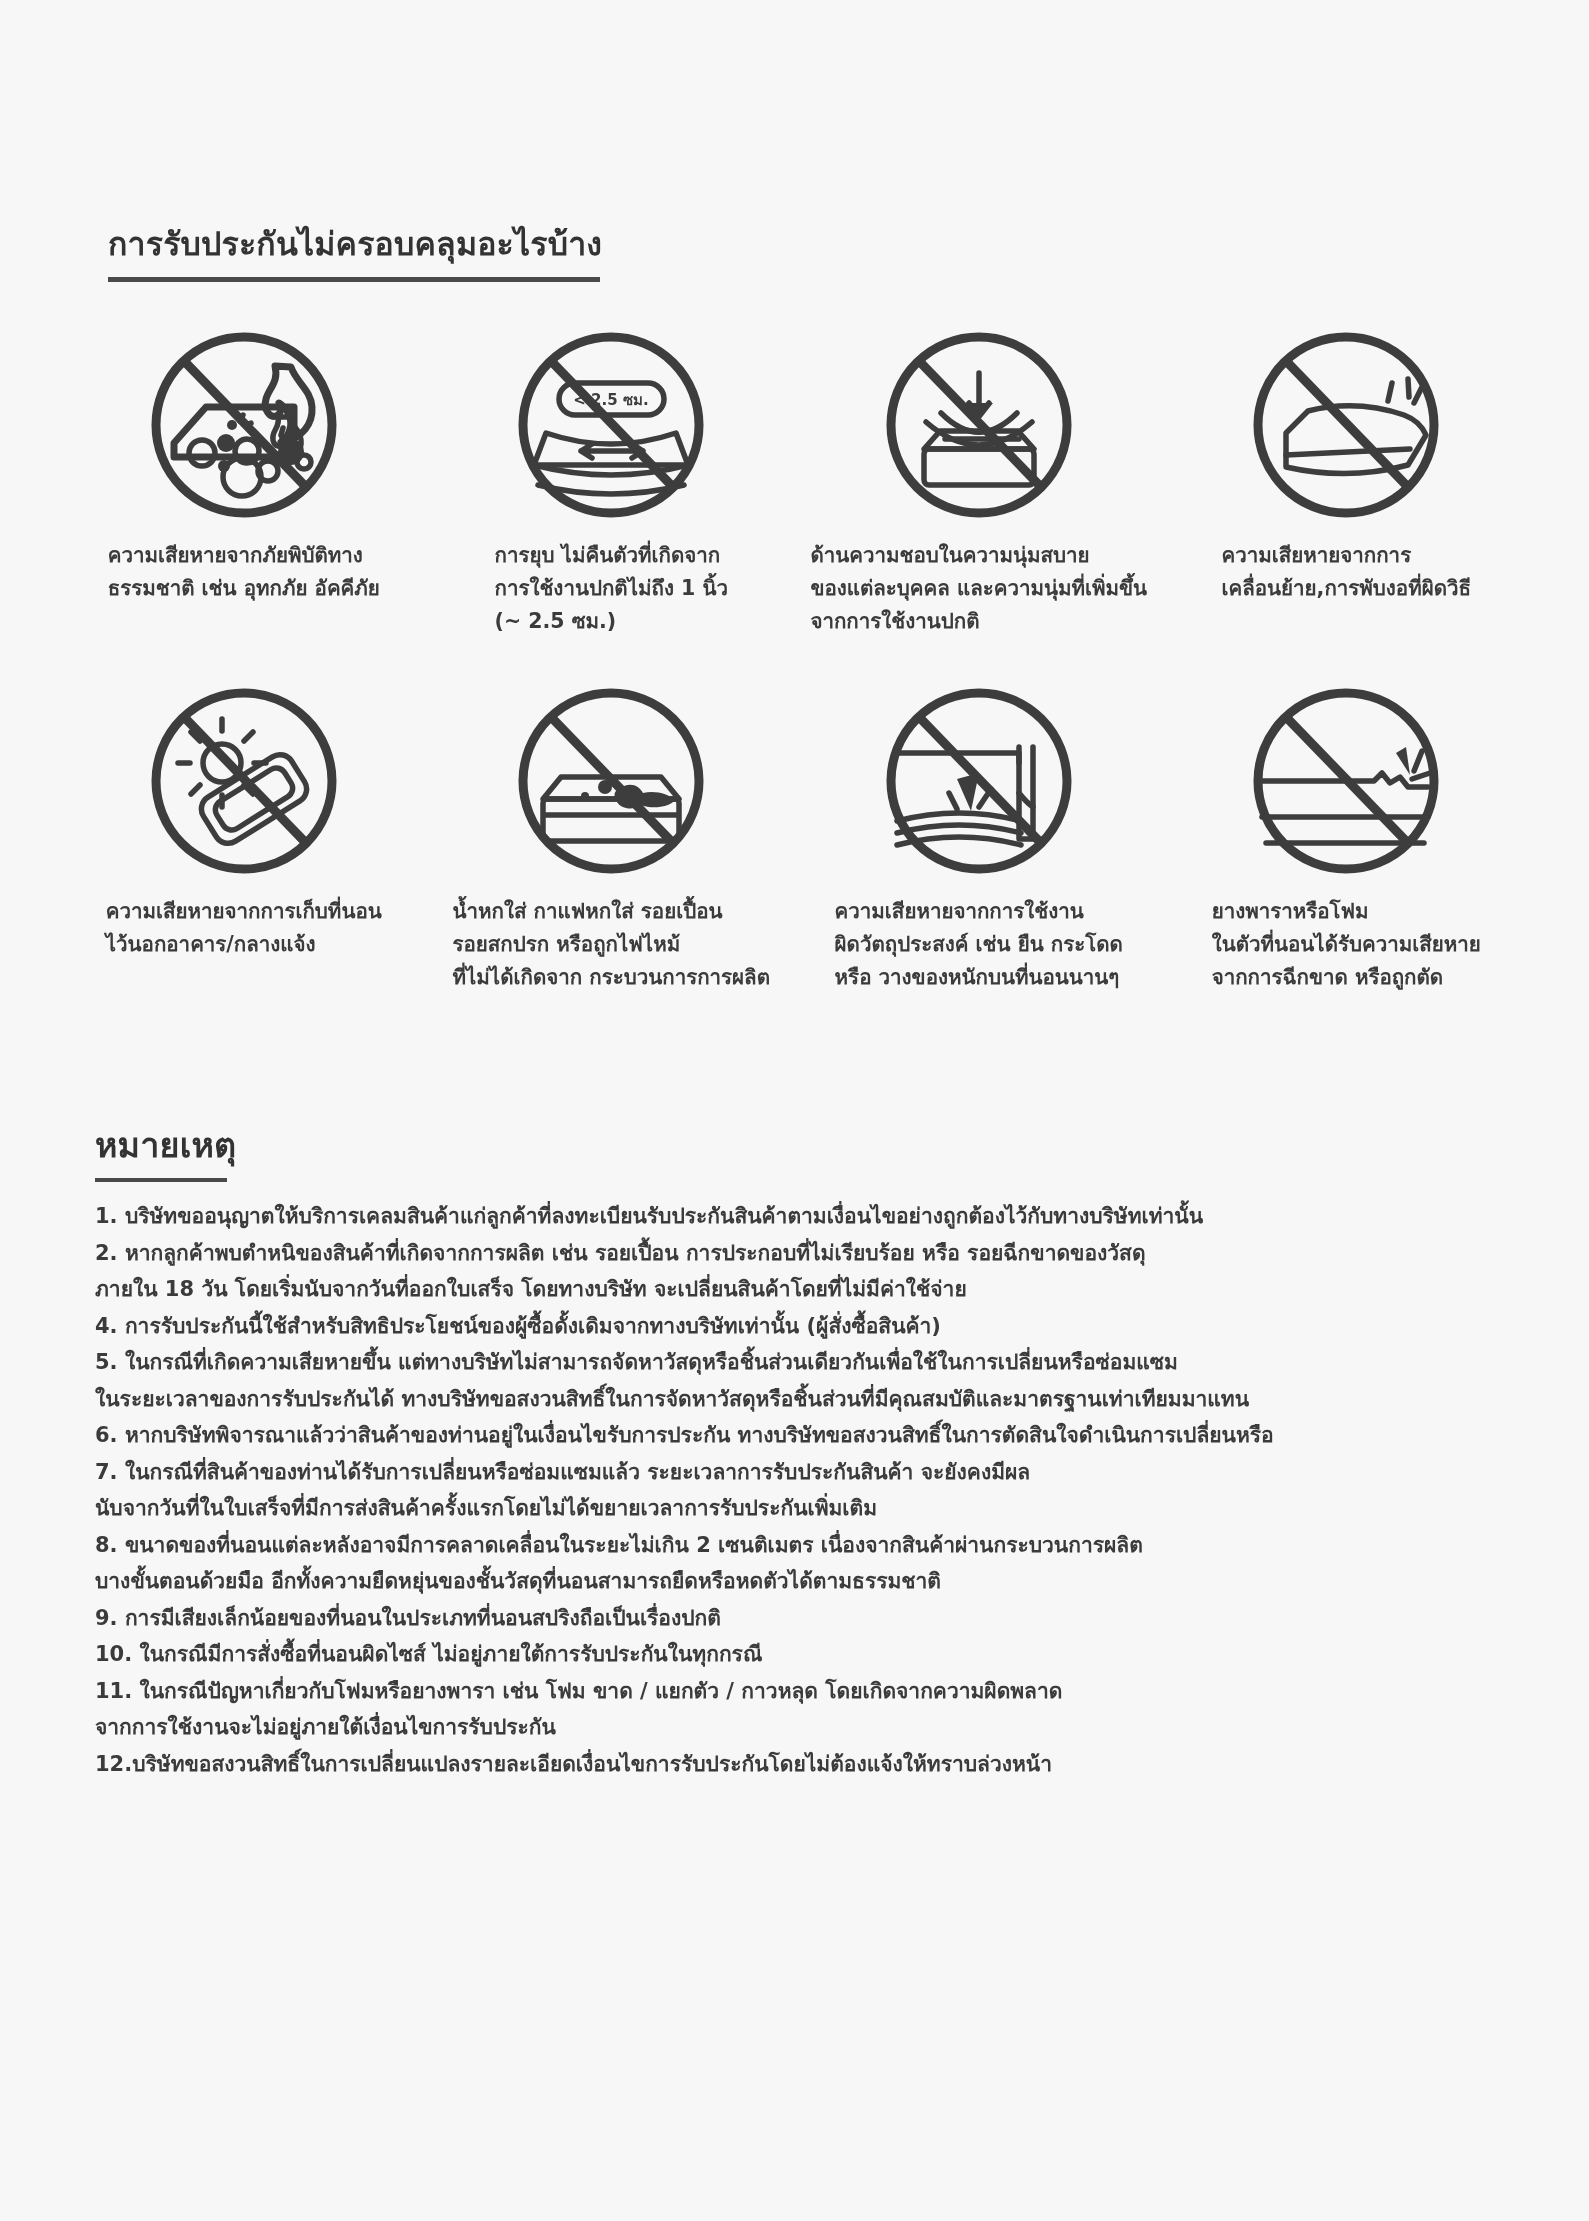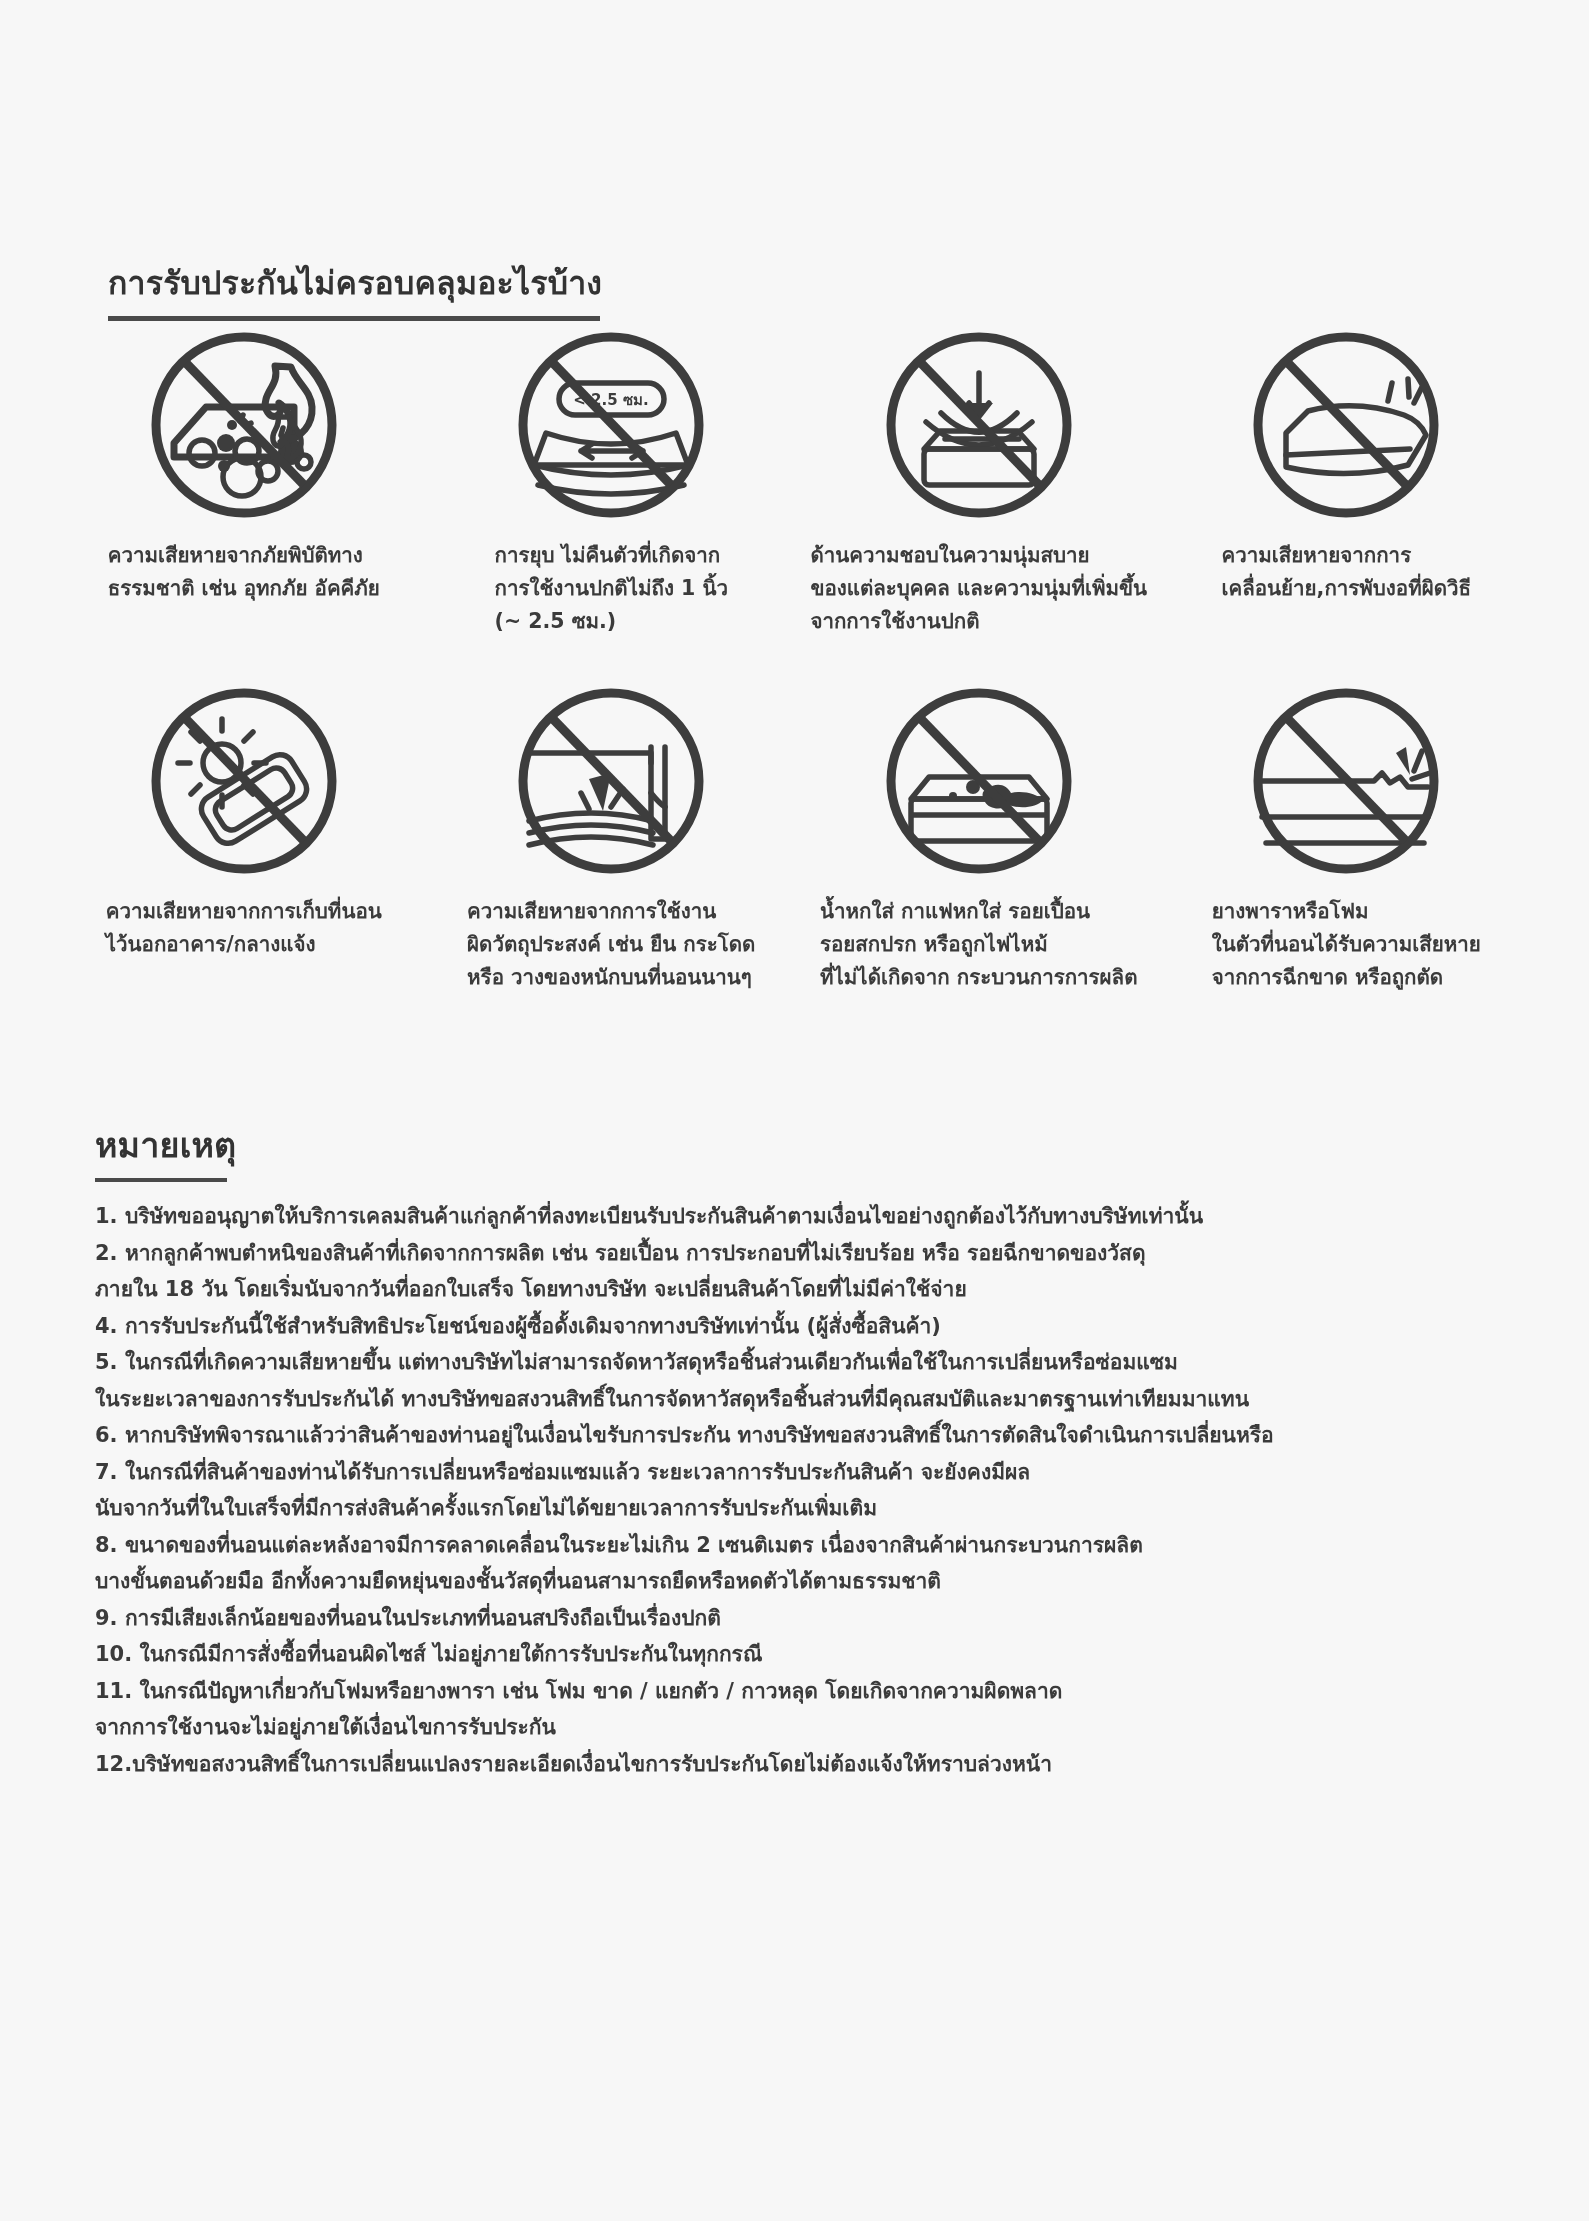--- a/index.html
+++ b/index.html
@@ -36,21 +36,20 @@
   }
   .section-title .rule {
     display: block;
     height: 5px;
     background: #4a4a4a;
     margin-top: 8px;
   }
   #title-exclusions {
     left: 108px;
     top: 218px;
-    margin-top: 39px;
   }
   #title-exclusions .rule { width: 492px; }
 
   #title-notes {
     left: 95px;
     top: 1118px;
     font-size: 34px;
   }
   #title-notes .rule { width: 132px; height: 4px; margin-top: 6px; }
 
@@ -232,20 +231,41 @@
       </div>
       <div class="icon-caption">
         <div>ความเสียหายจากการเก็บที่นอน</div>
         <div>ไว้นอกอาคาร/กลางแจ้ง</div>
       </div>
     </div>
 
     <div class="icon-cell grid-row-2">
       <div class="icon-wrap">
         <svg width="200" height="200" viewBox="0 0 200 200">
+          <path class="st-thin" d="M32 118 l18 -22 h100 l18 22 Z"></path>
+          <rect class="st-thin" x="32" y="118" width="136" height="42" rx="4"></rect>
+          <line class="st-thin" x1="34" y1="134" x2="166" y2="134"></line>
+          <path class="st-fill" d="M108 108 c10 -8 20 -4 24 4 c12 -3 26 1 32 7 c-6 8 -24 9 -34 5
+                                     c-8 6 -20 4 -24 -3 c-4 -7 -3 -11 2 -13 Z"></path>
+          <circle class="st-fill" cx="94" cy="106" r="7"></circle>
+          <circle class="st-fill" cx="74" cy="115" r="4"></circle>
+          <circle class="ban" cx="100" cy="100" r="88"></circle>
+          <line class="ban" x1="42" y1="38" x2="160" y2="160"></line>
+        </svg>
+      </div>
+      <div class="icon-caption">
+        <div>น้ำหกใส่ กาแฟหกใส่ รอยเปื้อน</div>
+        <div>รอยสกปรก หรือถูกไฟไหม้</div>
+        <div>ที่ไม่ได้เกิดจาก กระบวนการการผลิต</div>
+      </div>
+    </div>
+
+    <div class="icon-cell grid-row-2">
+      <div class="icon-wrap">
+        <svg width="200" height="200" viewBox="0 0 200 200">
           <path class="st-thin" d="M20 72 h120 v10"></path>
           <path class="st-thin" d="M140 66 v92 h14 V66"></path>
           <path class="st-thin" d="M140 112 q8 10 14 14"></path>
           <path class="st-fill" d="M100 92 l-8 38 l-14 -32 Z"></path>
           <path class="st-thin" d="M70 112 l8 16 M112 108 l-12 18"></path>
           <path class="st-thin" d="M18 140 q62 -16 124 0"></path>
           <path class="st-thin" d="M18 152 q62 -16 124 0"></path>
           <path class="st-thin" d="M18 164 q62 -16 124 0"></path>
           <circle class="ban" cx="100" cy="100" r="88"></circle>
           <line class="ban" x1="42" y1="38" x2="160" y2="160"></line>
@@ -254,41 +274,20 @@
       <div class="icon-caption">
         <div>ความเสียหายจากการใช้งาน</div>
         <div>ผิดวัตถุประสงค์ เช่น ยืน กระโดด</div>
         <div>หรือ วางของหนักบนที่นอนนานๆ</div>
       </div>
     </div>
 
     <div class="icon-cell grid-row-2">
       <div class="icon-wrap">
         <svg width="200" height="200" viewBox="0 0 200 200">
-          <path class="st-thin" d="M32 118 l18 -22 h100 l18 22 Z"></path>
-          <rect class="st-thin" x="32" y="118" width="136" height="42" rx="4"></rect>
-          <line class="st-thin" x1="34" y1="134" x2="166" y2="134"></line>
-          <path class="st-fill" d="M108 108 c10 -8 20 -4 24 4 c12 -3 26 1 32 7 c-6 8 -24 9 -34 5
-                                     c-8 6 -20 4 -24 -3 c-4 -7 -3 -11 2 -13 Z"></path>
-          <circle class="st-fill" cx="94" cy="106" r="7"></circle>
-          <circle class="st-fill" cx="74" cy="115" r="4"></circle>
-          <circle class="ban" cx="100" cy="100" r="88"></circle>
-          <line class="ban" x1="42" y1="38" x2="160" y2="160"></line>
-        </svg>
-      </div>
-      <div class="icon-caption">
-        <div>น้ำหกใส่ กาแฟหกใส่ รอยเปื้อน</div>
-        <div>รอยสกปรก หรือถูกไฟไหม้</div>
-        <div>ที่ไม่ได้เกิดจาก กระบวนการการผลิต</div>
-      </div>
-    </div>
-
-    <div class="icon-cell grid-row-2">
-      <div class="icon-wrap">
-        <svg width="200" height="200" viewBox="0 0 200 200">
           <path class="st-thin" d="M16 100 h112 l8 -8 l8 10 l10 -6 l8 10 h20"></path>
           <line class="st-thin" x1="16" y1="136" x2="182" y2="136"></line>
           <line class="st-thin" x1="20" y1="162" x2="178" y2="162"></line>
           <path class="st-fill" d="M160 66 l4 28 l-14 -22 Z"></path>
           <path class="st-thin" d="M176 70 l-8 20 M184 92 l-18 6"></path>
           <circle class="ban" cx="100" cy="100" r="88"></circle>
           <line class="ban" x1="42" y1="38" x2="160" y2="160"></line>
         </svg>
       </div>
       <div class="icon-caption">

